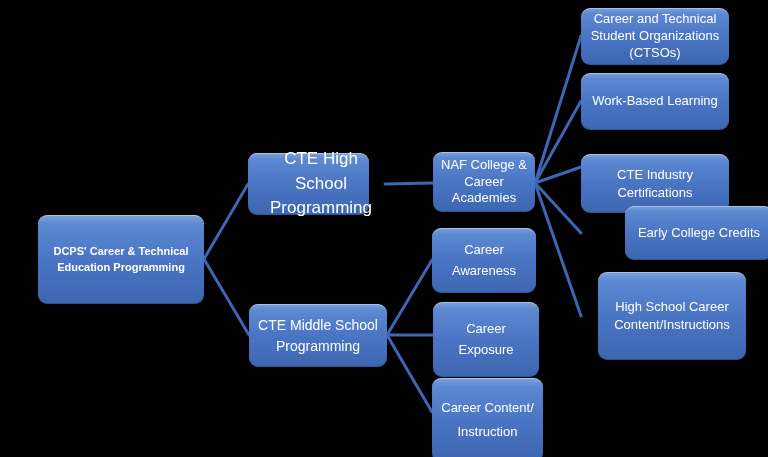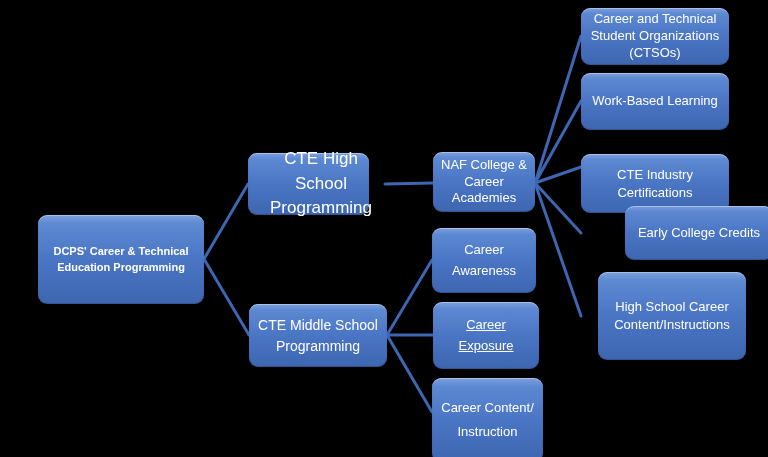--- a/index.html
+++ b/index.html
@@ -42,21 +42,21 @@
     font-size: 13px;
     line-height: 1.3;
     padding: 4px 7px;
   }
   
   .n-root          { left: 38px;  top: 215px; width: 166px; height: 89px; font-weight: bold; font-size: 11px; line-height: 1.4; }
   .n-cte-high      { left: 248px; top: 153px; width: 121px; height: 62px; font-size: 17px; line-height: 1.45; padding-left: 32px; }
   .n-cte-middle    { left: 249px; top: 304px; width: 138px; height: 63px; font-size: 14px; line-height: 1.45; }
   .n-naf           { left: 433px; top: 152px; width: 102px; height: 60px; line-height: 1.3; }
   .n-awareness     { left: 432px; top: 228px; width: 104px; height: 65px; line-height: 1.55; }
-  .n-exposure      { left: 433px; top: 302px; width: 106px; height: 67px; line-height: 1.6; text-decoration: underline; }
+  .n-exposure      { left: 433px; top: 302px; width: 106px; height: 75px; line-height: 1.6; }
   .n-content       { left: 432px; top: 378px; width: 111px; height: 84px; line-height: 1.85; }
   .n-ctsos         { left: 581px; top: 8px;   width: 148px; height: 57px; line-height: 1.3; }
   .n-wbl           { left: 581px; top: 73px;  width: 148px; height: 57px; line-height: 1.3; }
   .n-industry      { left: 581px; top: 154px; width: 148px; height: 59px; line-height: 1.35; }
   .n-early         { left: 581px; top: 206px; width: 148px; height: 54px; line-height: 1.3; margin-left: 44px; }
   .n-hs-career     { left: 581px; top: 272px; width: 148px; height: 88px; line-height: 1.4; margin-left: 17px; }
 </style>
 </head>
 <body>
 

